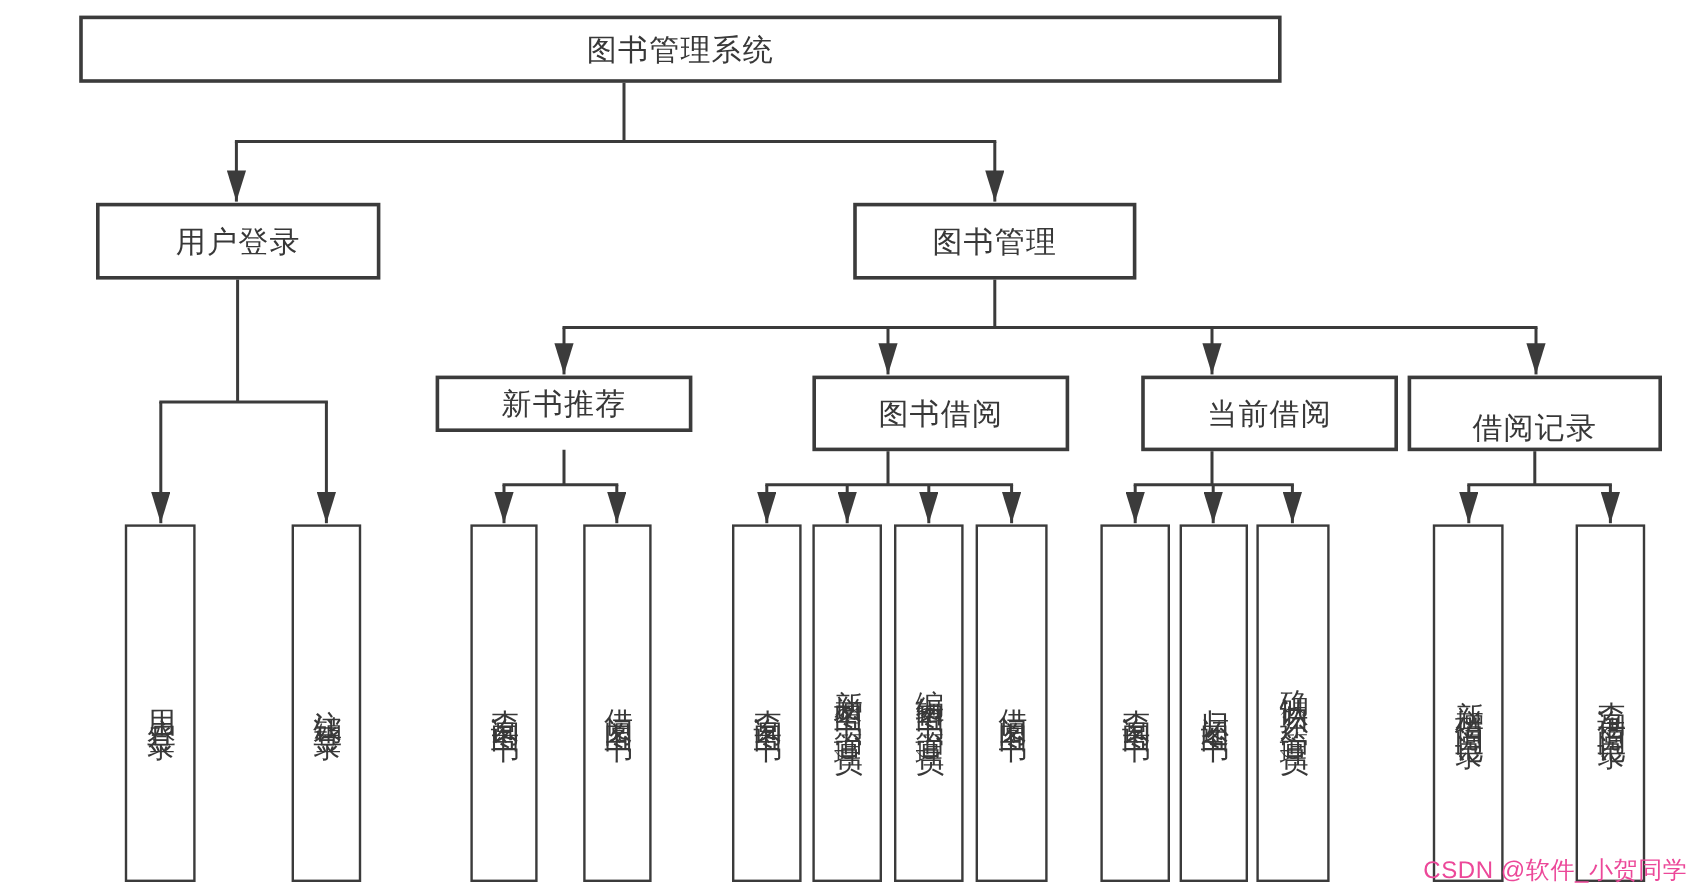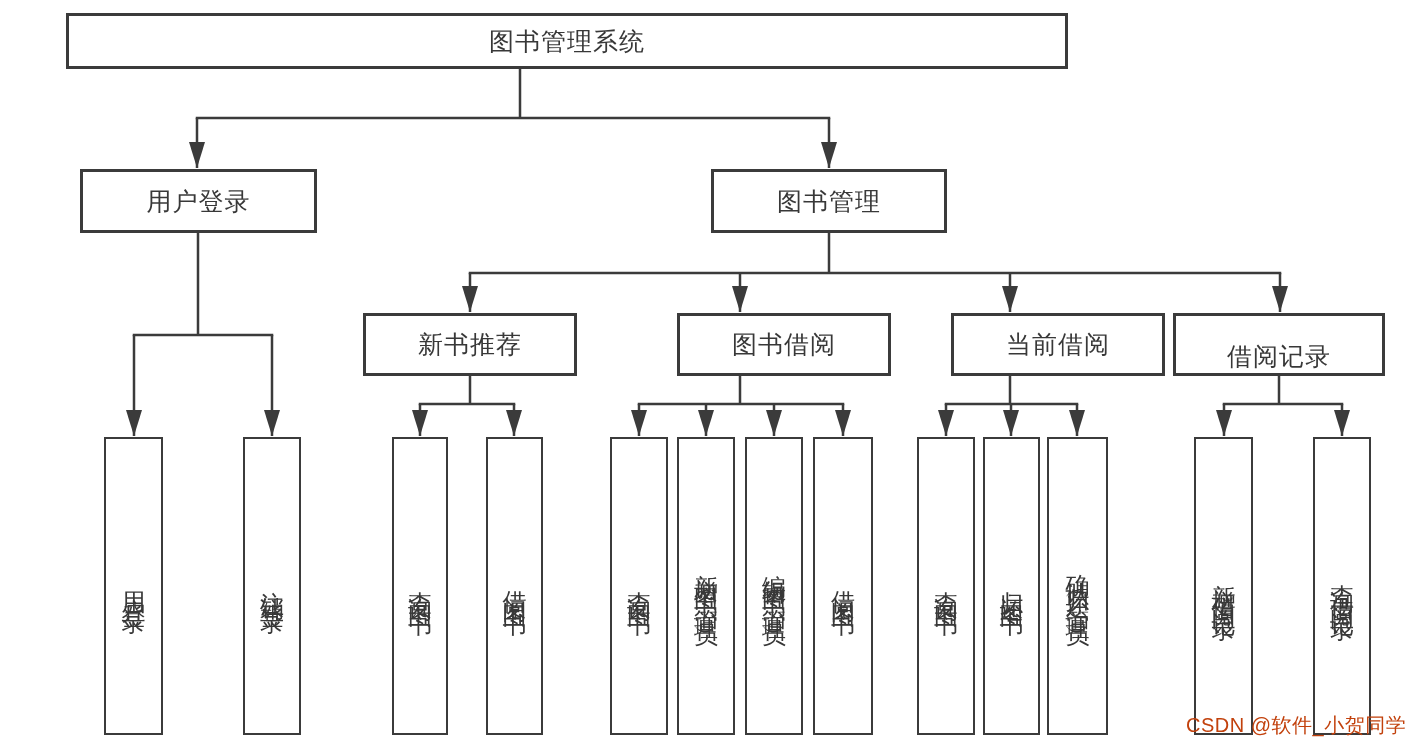--- a/index.html
+++ b/index.html
@@ -40,21 +40,21 @@
     writing-mode: vertical-rl;
     text-orientation: mixed;
     letter-spacing: 7px;
     line-height: 1;
   }
   .watermark {
     position: absolute;
     left: 1186px;
     top: 712px;
     font-size: 20px;
-    color: #c2410c;
+    color: #ec4899;
     letter-spacing: 0.5px;
     white-space: nowrap;
     z-index: 10;
   }
 </style>
 </head>
 <body>
 
 <div class="stage">
 
@@ -98,21 +98,21 @@
     <span>图书管理系统</span>
   </div>
 
   <div class="node" style="left:80px; top:169px; width:237px; height:64px;">
     <span>用户登录</span>
   </div>
   <div class="node" style="left:711px; top:169px; width:236px; height:64px;text-align:right;">
     <span>图书管理</span>
   </div>
 
-  <div class="node" style="left:363px; top:313px; width:214px; height:63px;">
+  <div class="node" style="left:363px; top:313px; width:214px; height:47px;">
     <span>新书推荐</span>
   </div>
   <div class="node" style="left:633px; top:313px; width:214px; height:63px;margin-left:44px;">
     <span>图书借阅</span>
   </div>
   <div class="node" style="left:903px; top:313px; width:214px; height:63px;margin-left:48px;">
     <span>当前借阅</span>
   </div>
   <div class="node" style="left:1173px; top:313px; width:212px; height:63px;align-items:flex-end;">
     <span>借阅记录</span>

